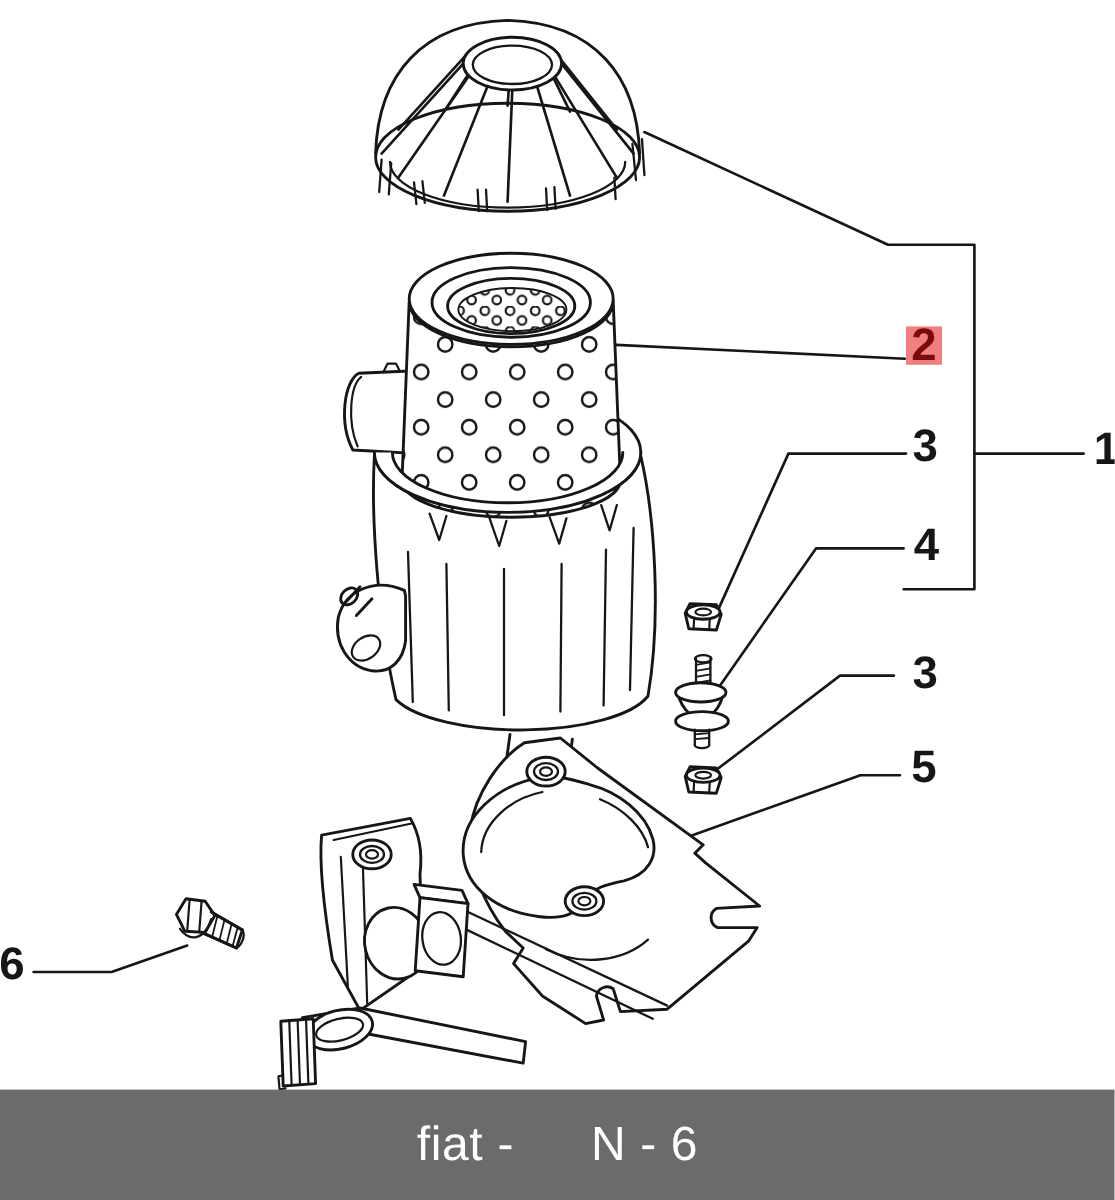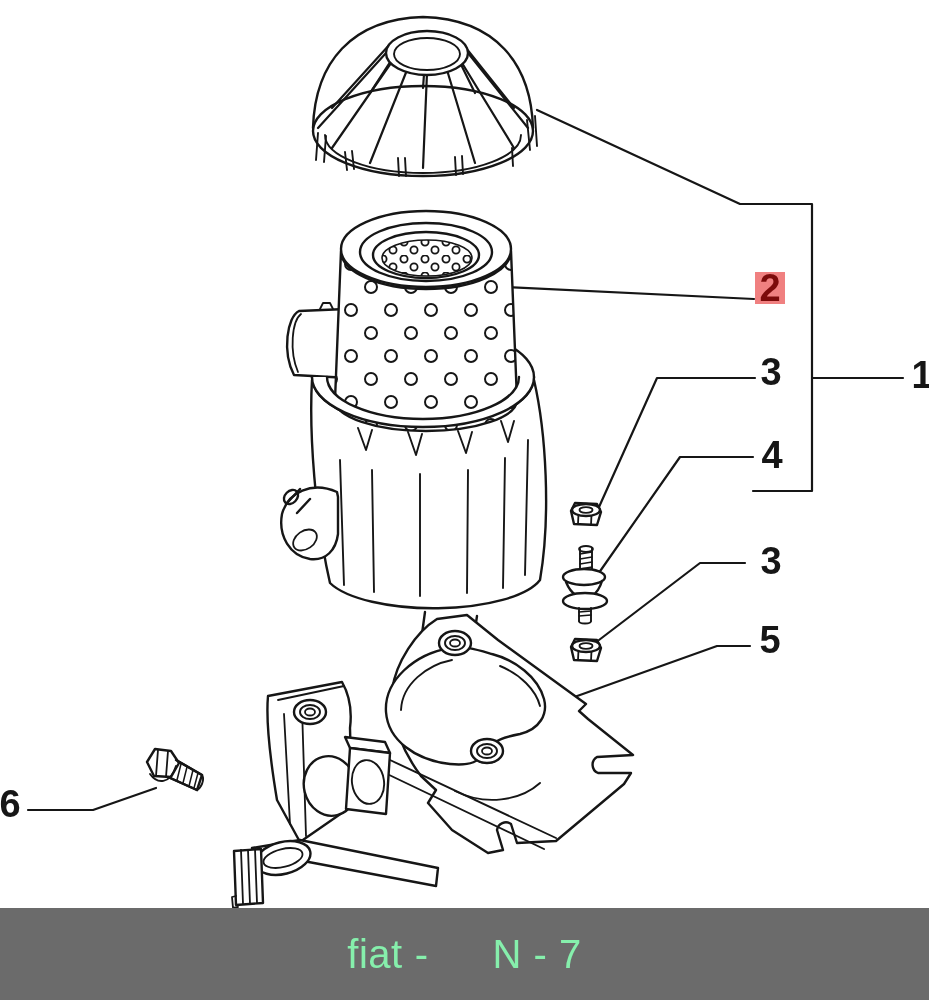--- a/index.html
+++ b/index.html
@@ -10,21 +10,21 @@
            text-align:center;user-select:none;}
   .callout.hl{background:#f08080;color:#7c0a0a;width:30px;height:32px;line-height:32px;}
   .c1{left:906px;top:356px;width:32px;}
   .c2{left:755px;top:272px;}
   .c3a{left:755px;top:353px;width:32px;}
   .c4{left:756px;top:436px;width:32px;}
   .c3b{left:755px;top:542px;width:32px;}
   .c5{left:754px;top:621px;width:32px;}
   .c6{left:-4px;top:785px;width:28px;}
   .footer{position:absolute;left:0;top:908px;width:929px;height:92px;background:#6b6b6b;
-          display:flex;align-items:center;justify-content:center;color:#86efac;
+          display:flex;align-items:center;justify-content:center;color:#ffffff;
           font-size:40px;letter-spacing:.5px;}
   .footer .gap{display:inline-block;width:12px;}
   .footer .biggap{display:inline-block;width:52px;}
 </style>
 </head>
 <body>
 
 <div id="stage">
 
 <svg id="drawing" width="929" height="1000" viewBox="0 0 929 1000" fill="none" stroke="#161616" stroke-width="2.4" stroke-linecap="round" stroke-linejoin="round">
@@ -204,16 +204,16 @@
 <div class="callout c3b">3</div>
 <div class="callout c5">5</div>
 <div class="callout c6">6</div>
 
 <div class="footer">
   <span>fiat</span>
       <span class="gap"></span>
   <span>-</span>
       <span class="gap"></span>
   <span class="biggap"></span>
-  <span>N - 7</span>
+  <span>N - 6</span>
 </div>
 
 </div>
 
 </body></html>

